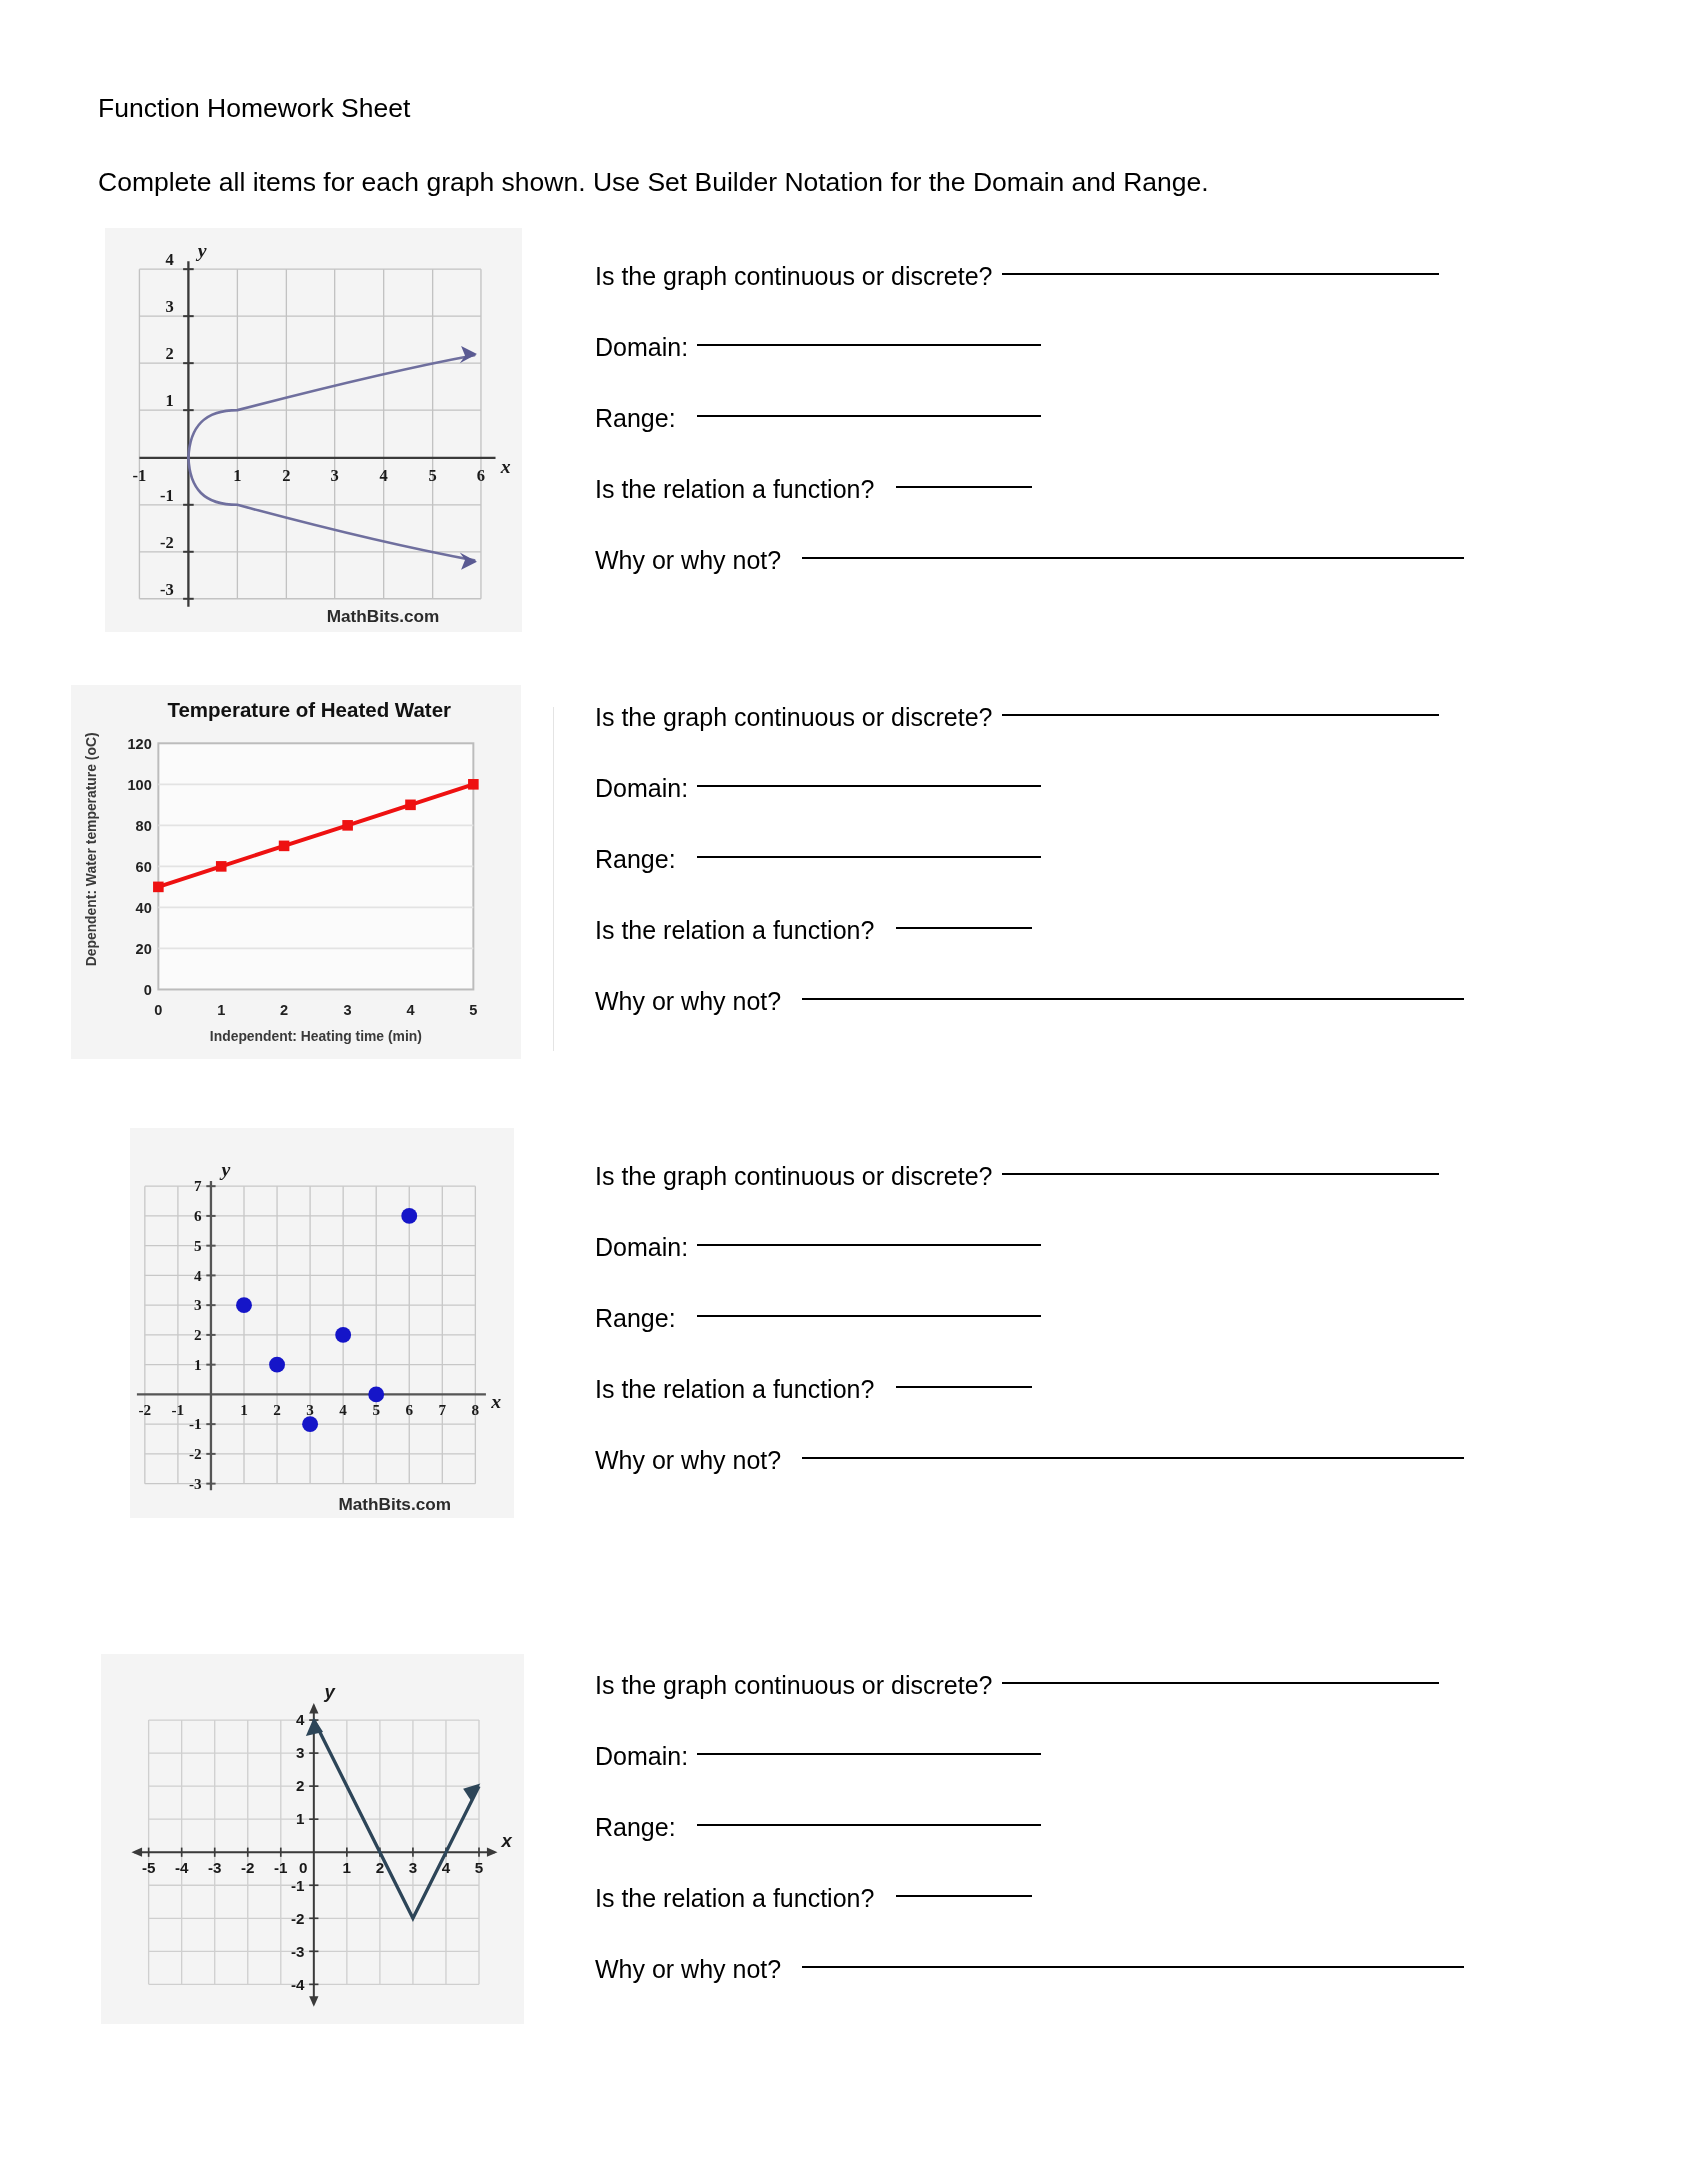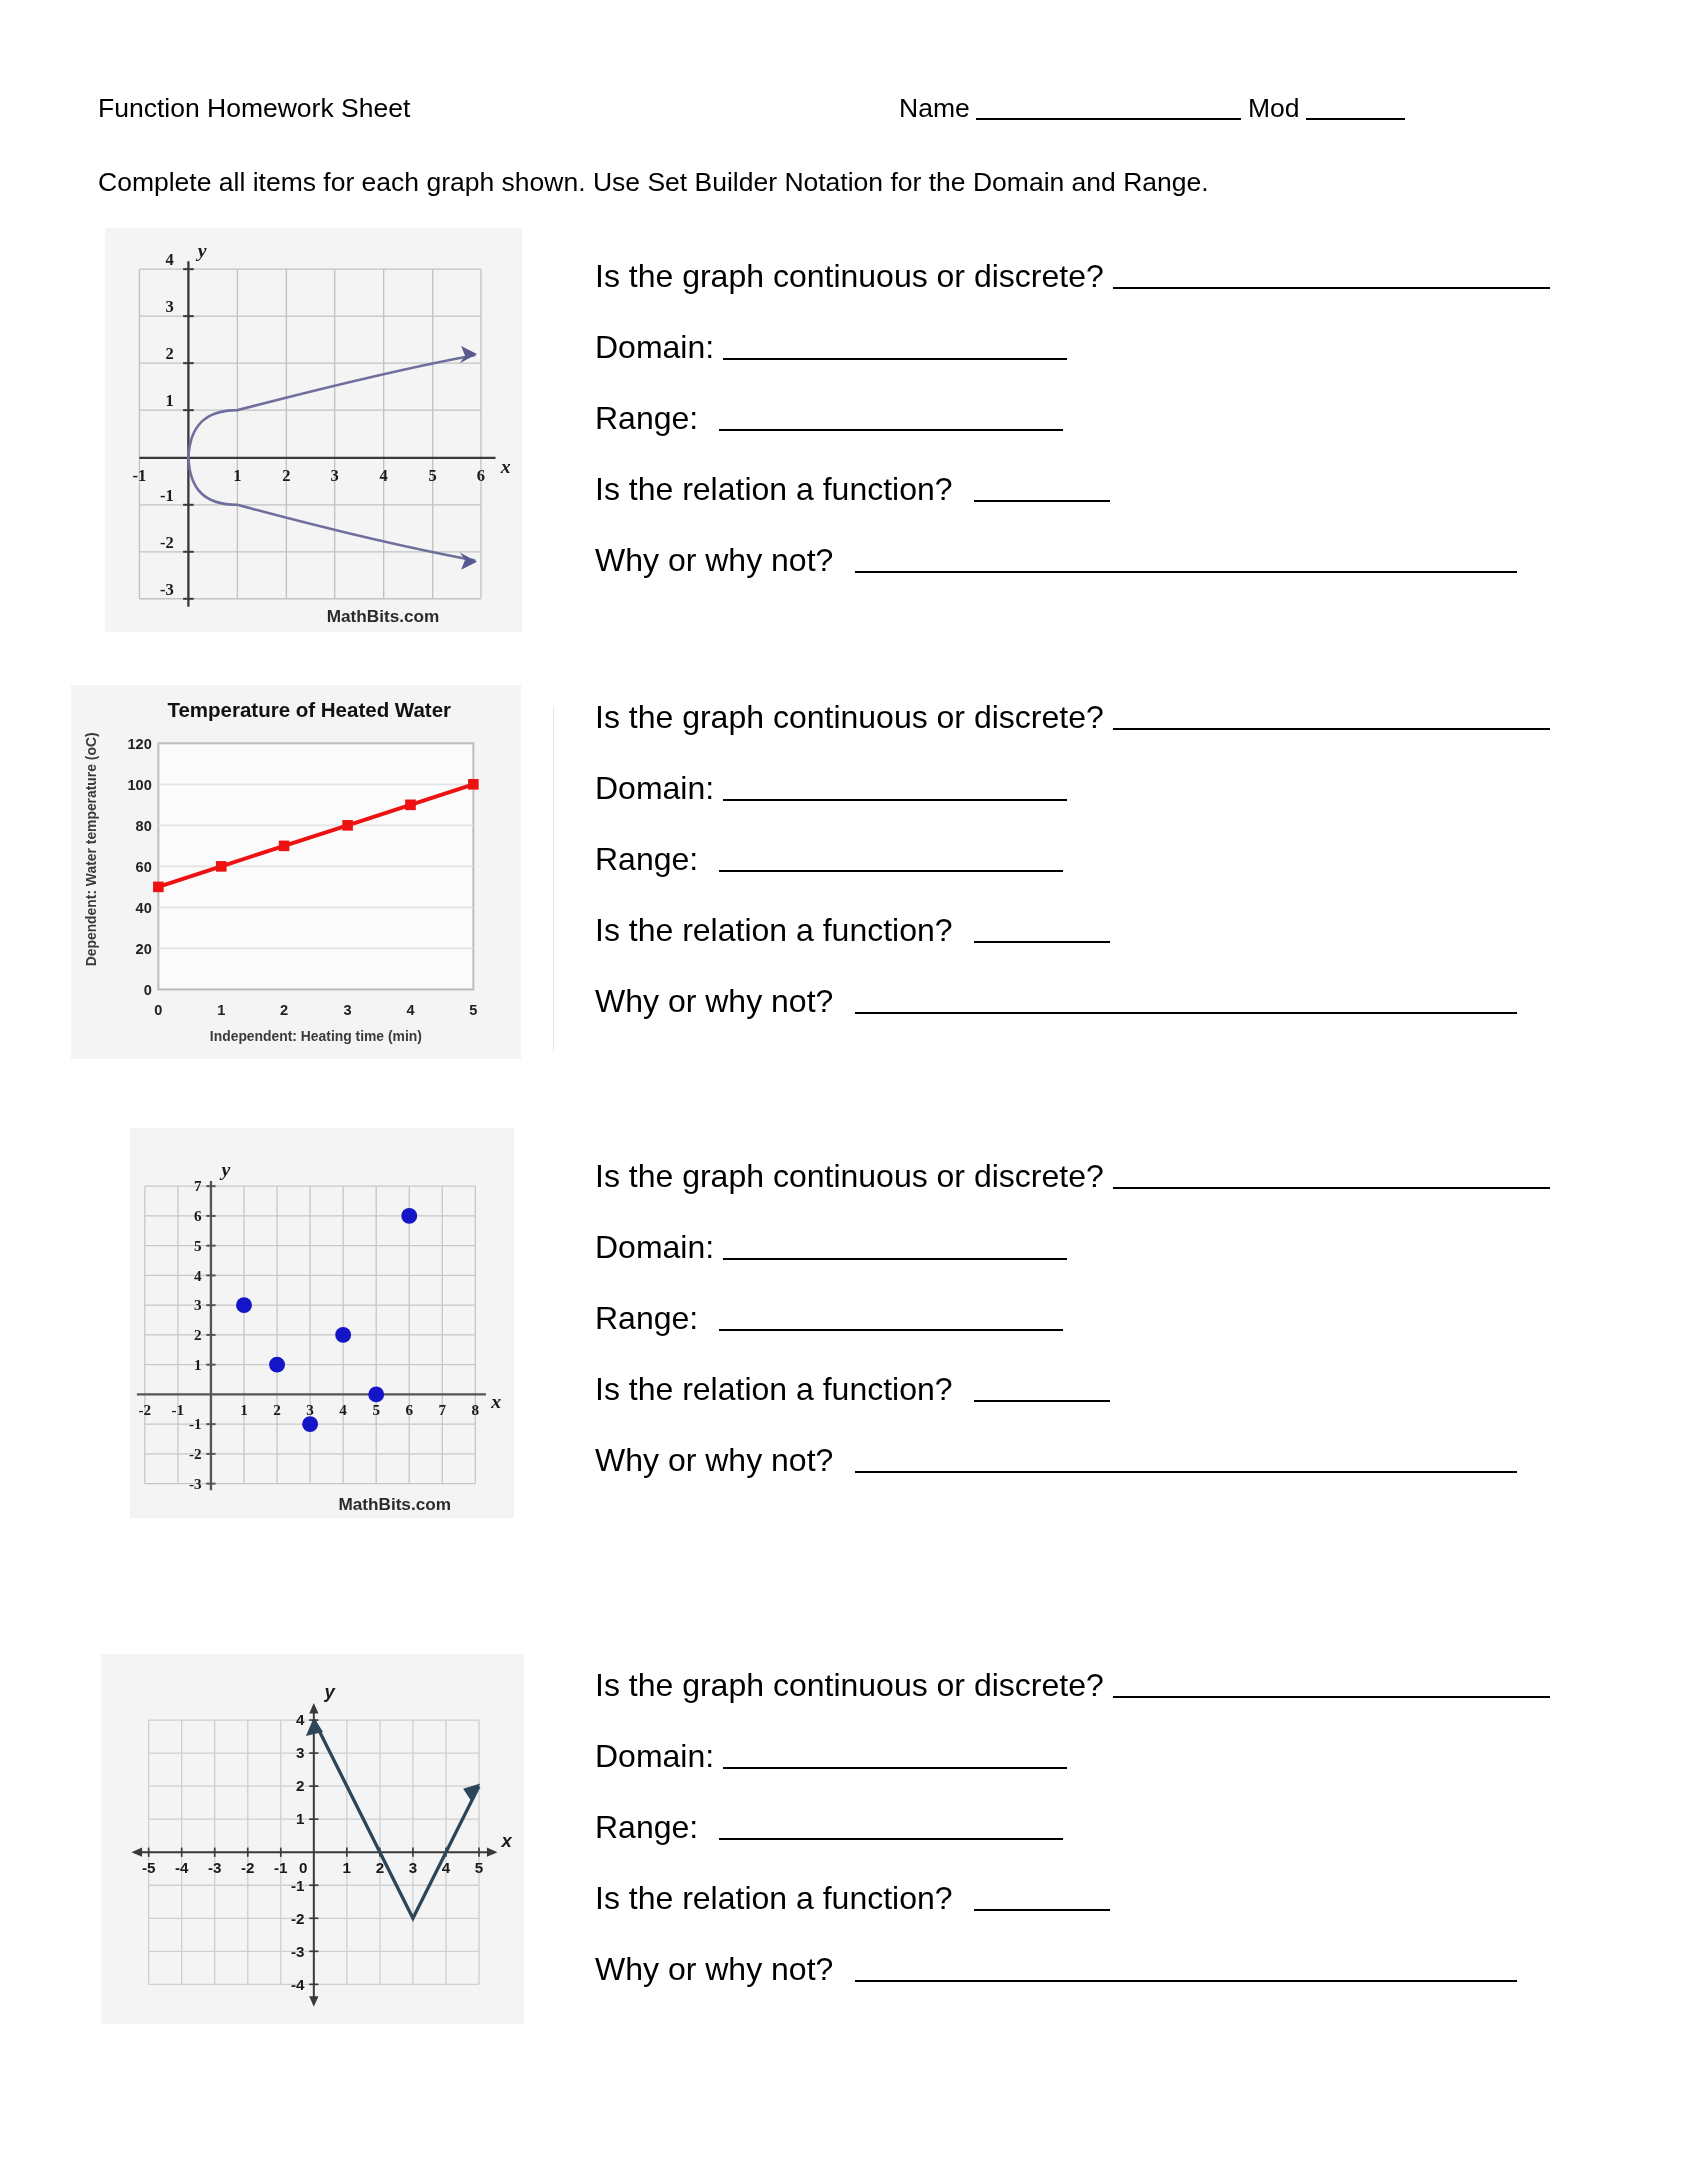--- a/index.html
+++ b/index.html
@@ -39,24 +39,24 @@
     position: absolute;
     left: 98px; top: 167px;
     font-size: 26.5px;
     white-space: nowrap;
   }
 
   
   .qblock { position: absolute; left: 595px; width: 1006px; }
   .qrow {
     position: relative;
-    font-size: 32px;
+    font-size: 25px;
     white-space: nowrap;
     display: flex;
-    align-items: flex-end;
+    align-items: center;
     height: 37px;
   }
   .qrow .qtext { margin-right: 9.3px; }
   .qline { border-bottom: 2px solid #000; height: 0.7px; margin-bottom: 6px; }
   .line-long   { width: 437px; }
   .line-med    { width: 344px; }
   .line-short  { width: 136px; }
   .line-xlong  { width: 662px; }
 
   
@@ -72,26 +72,20 @@
     position: absolute;
     background: #e4e4e4;
     width: 1.3px;
   }
 </style>
 </head>
 <body>
 
 <div class="header">
   <div class="doc-title">Function Homework Sheet</div>
-  <div class="name-block">
-    <span class="name-label">Name</span>
-    <span class="rule rule-name"></span>
-    <span class="mod-label">Mod</span>
-    <span class="rule rule-mod"></span>
-  </div>
 </div>
 
 <div class="instruction">Complete all items for each graph shown.  Use Set Builder Notation for the Domain and Range.</div>
 
 <div class="figure" style="left:105px; top:228px; width:417px; height:404px;">
   <svg width="417" height="404" viewBox="0 0 630 610">
     <rect x="0" y="0" width="630" height="610" fill="#f4f4f4"></rect>
 
     <g stroke="#c2c2c2" stroke-width="2" fill="none">
 

